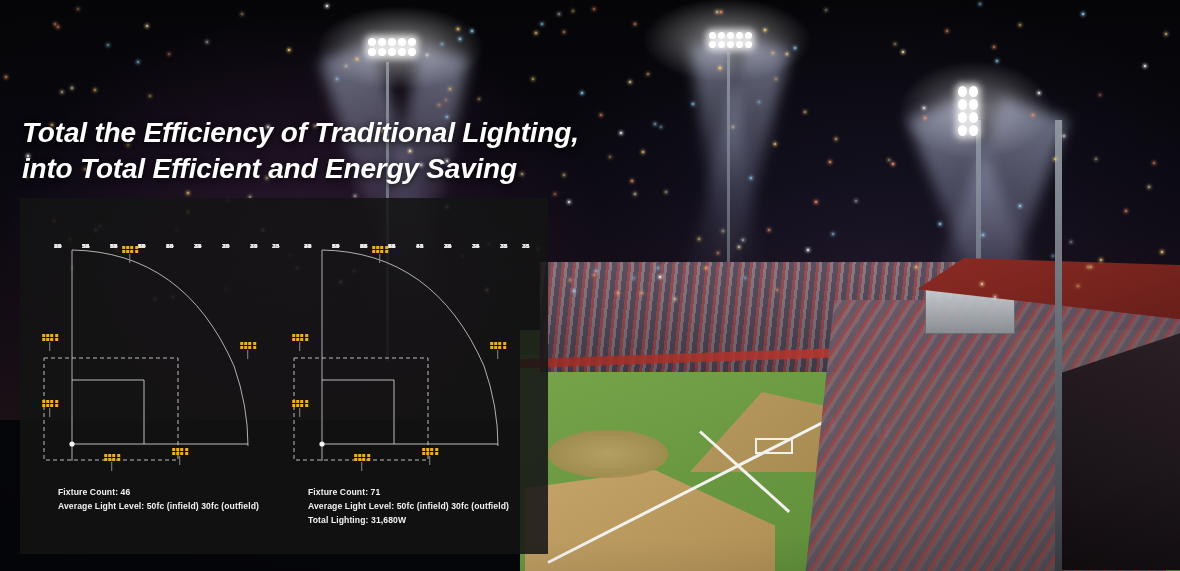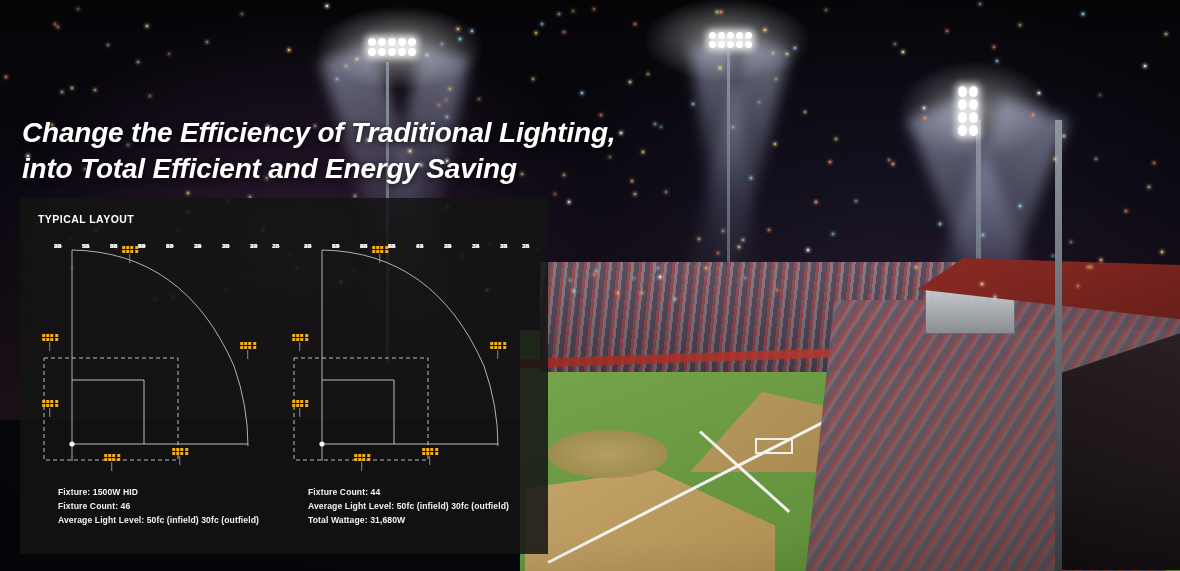--- a/index.html
+++ b/index.html
@@ -384,28 +384,27 @@
         <div class="star" style="left: 459.175px; top: 37.7484px; background: rgb(154, 216, 255); box-shadow: rgb(154, 216, 255) 0px 0px 3px 1px; opacity: 0.84;"></div>
         <div class="star" style="left: 815.172px; top: 201.319px; background: rgb(255, 154, 106); box-shadow: rgb(255, 154, 106) 0px 0px 3px 1px; opacity: 0.89;"></div>
         <div class="star" style="left: 446.204px; top: 116.195px; background: rgb(154, 216, 255); box-shadow: rgb(154, 216, 255) 0px 0px 3px 1px; opacity: 0.68;"></div>
         <div class="star" style="left: 378.273px; top: 245.899px; background: rgb(255, 210, 122); box-shadow: rgb(255, 210, 122) 0px 0px 3px 1px; opacity: 0.58;"></div>
         <div class="star" style="left: 366.663px; top: 139.109px; background: rgb(255, 255, 255); box-shadow: rgb(255, 255, 255) 0px 0px 3px 1px; opacity: 0.84;"></div>
       </div>
     <div class="vig"></div>
   </div>
 
   <h1 class="headline">
-    <span>Change the Efficiency of Traditional Lighting,</span>
+    <span>Total the Efficiency of Traditional Lighting,</span>
     <span>into Total Efficient and Energy Saving</span>
   </h1>
 
   <section class="panel">
 
     <div class="panel-title">
-      <span>TYPICAL LAYOUT</span>
     </div>
 
     <div class="diagrams">
       <div class="diagram left" id="diagram-0">
           <svg class="dg-svg" width="250" height="215">
             <path d="M38,4 L38,215" stroke="#d8d8d8" stroke-width="0.8" fill="none"></path>
             <path d="M38,4 Q150,6 200,120 Q214,160 214,200" stroke="#d8d8d8" stroke-width="0.8" fill="none"></path>
             <path d="M10,200 L240,200" stroke="#b9b9b9" stroke-width="0.7" stroke-dasharray="4 3" fill="none" opacity="0"></path>
             <rect x="10" y="112" width="134" height="102" stroke="#cfcfcf" stroke-width="0.9" stroke-dasharray="4 3" fill="none"></rect>
             <path d="M38,134 L110,134 L110,198 L38,198" stroke="#cfcfcf" stroke-width="0.9" fill="none"></path>
@@ -733,25 +732,24 @@
               <i></i>
               <i></i>
             </div>
             <div class="stem"></div>
           </div>
         </div>
     </div>
 
     <div class="specs">
       <div class="spec-col c1">
-        <div>Fixture: 1500W HID</div>
         <div>Fixture Count: 46</div>
         <div>Average Light Level: 50fc (infield) 30fc (outfield)</div>
       </div>
       <div class="spec-col c2">
-        <div>Fixture Count: 44</div>
+        <div>Fixture Count: 71</div>
         <div>Average Light Level: 50fc (infield) 30fc (outfield)</div>
-        <div>Total Wattage: 31,680W</div>
+        <div>Total Lighting: 31,680W</div>
       </div>
     </div>
 
   </section>
 </div>
 
 </body></html>

